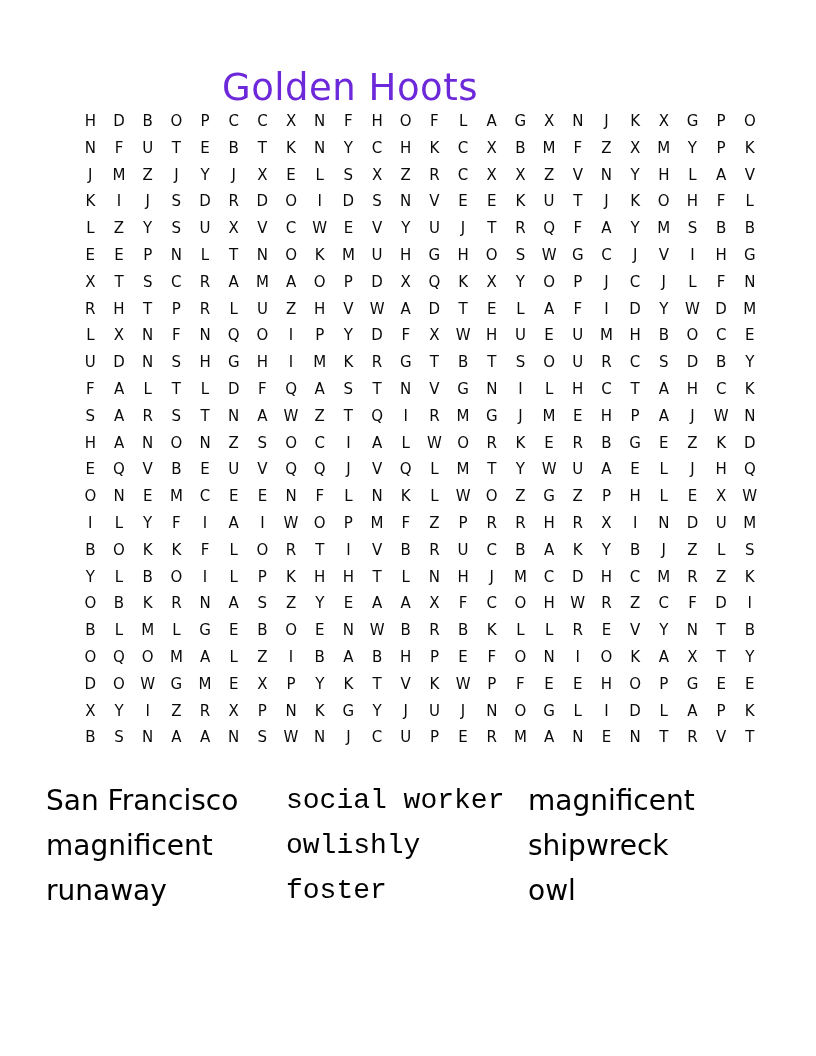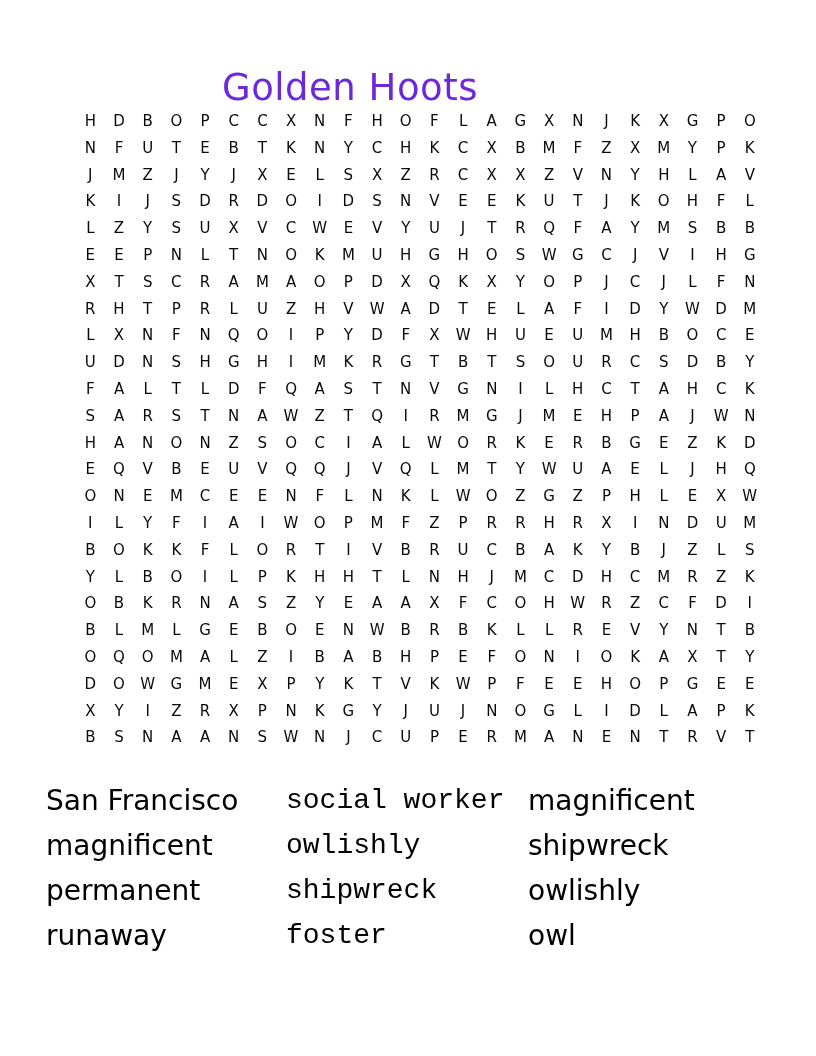--- a/index.html
+++ b/index.html
@@ -116,17 +116,16 @@
       <div class="grid-row"><span class="grid-cell">B</span><span class="grid-cell">L</span><span class="grid-cell">M</span><span class="grid-cell">L</span><span class="grid-cell">G</span><span class="grid-cell">E</span><span class="grid-cell">B</span><span class="grid-cell">O</span><span class="grid-cell">E</span><span class="grid-cell">N</span><span class="grid-cell">W</span><span class="grid-cell">B</span><span class="grid-cell">R</span><span class="grid-cell">B</span><span class="grid-cell">K</span><span class="grid-cell">L</span><span class="grid-cell">L</span><span class="grid-cell">R</span><span class="grid-cell">E</span><span class="grid-cell">V</span><span class="grid-cell">Y</span><span class="grid-cell">N</span><span class="grid-cell">T</span><span class="grid-cell">B</span></div>
       <div class="grid-row"><span class="grid-cell">O</span><span class="grid-cell">Q</span><span class="grid-cell">O</span><span class="grid-cell">M</span><span class="grid-cell">A</span><span class="grid-cell">L</span><span class="grid-cell">Z</span><span class="grid-cell">I</span><span class="grid-cell">B</span><span class="grid-cell">A</span><span class="grid-cell">B</span><span class="grid-cell">H</span><span class="grid-cell">P</span><span class="grid-cell">E</span><span class="grid-cell">F</span><span class="grid-cell">O</span><span class="grid-cell">N</span><span class="grid-cell">I</span><span class="grid-cell">O</span><span class="grid-cell">K</span><span class="grid-cell">A</span><span class="grid-cell">X</span><span class="grid-cell">T</span><span class="grid-cell">Y</span></div>
       <div class="grid-row"><span class="grid-cell">D</span><span class="grid-cell">O</span><span class="grid-cell">W</span><span class="grid-cell">G</span><span class="grid-cell">M</span><span class="grid-cell">E</span><span class="grid-cell">X</span><span class="grid-cell">P</span><span class="grid-cell">Y</span><span class="grid-cell">K</span><span class="grid-cell">T</span><span class="grid-cell">V</span><span class="grid-cell">K</span><span class="grid-cell">W</span><span class="grid-cell">P</span><span class="grid-cell">F</span><span class="grid-cell">E</span><span class="grid-cell">E</span><span class="grid-cell">H</span><span class="grid-cell">O</span><span class="grid-cell">P</span><span class="grid-cell">G</span><span class="grid-cell">E</span><span class="grid-cell">E</span></div>
       <div class="grid-row"><span class="grid-cell">X</span><span class="grid-cell">Y</span><span class="grid-cell">I</span><span class="grid-cell">Z</span><span class="grid-cell">R</span><span class="grid-cell">X</span><span class="grid-cell">P</span><span class="grid-cell">N</span><span class="grid-cell">K</span><span class="grid-cell">G</span><span class="grid-cell">Y</span><span class="grid-cell">J</span><span class="grid-cell">U</span><span class="grid-cell">J</span><span class="grid-cell">N</span><span class="grid-cell">O</span><span class="grid-cell">G</span><span class="grid-cell">L</span><span class="grid-cell">I</span><span class="grid-cell">D</span><span class="grid-cell">L</span><span class="grid-cell">A</span><span class="grid-cell">P</span><span class="grid-cell">K</span></div>
       <div class="grid-row"><span class="grid-cell">B</span><span class="grid-cell">S</span><span class="grid-cell">N</span><span class="grid-cell">A</span><span class="grid-cell">A</span><span class="grid-cell">N</span><span class="grid-cell">S</span><span class="grid-cell">W</span><span class="grid-cell">N</span><span class="grid-cell">J</span><span class="grid-cell">C</span><span class="grid-cell">U</span><span class="grid-cell">P</span><span class="grid-cell">E</span><span class="grid-cell">R</span><span class="grid-cell">M</span><span class="grid-cell">A</span><span class="grid-cell">N</span><span class="grid-cell">E</span><span class="grid-cell">N</span><span class="grid-cell">T</span><span class="grid-cell">R</span><span class="grid-cell">V</span><span class="grid-cell">T</span></div>
     </div>
 
   <div id="word-list">
       <div class="wl-row"><span class="wl-cell wl-col-0">San Francisco</span><span class="wl-cell wl-col-1">social worker</span><span class="wl-cell wl-col-2">magnificent</span></div>
       <div class="wl-row"><span class="wl-cell wl-col-0">magnificent</span><span class="wl-cell wl-col-1">owlishly</span><span class="wl-cell wl-col-2">shipwreck</span></div>
-      <div class="wl-row"><span class="wl-cell wl-col-0">permanent</span><span class="wl-cell wl-col-1">shipwreck</span><span class="wl-cell wl-col-2">owlishly</span></div>
       <div class="wl-row"><span class="wl-cell wl-col-0">runaway</span><span class="wl-cell wl-col-1">foster</span><span class="wl-cell wl-col-2">owl</span></div>
     </div>
 
 </div>
 
 </body></html>

